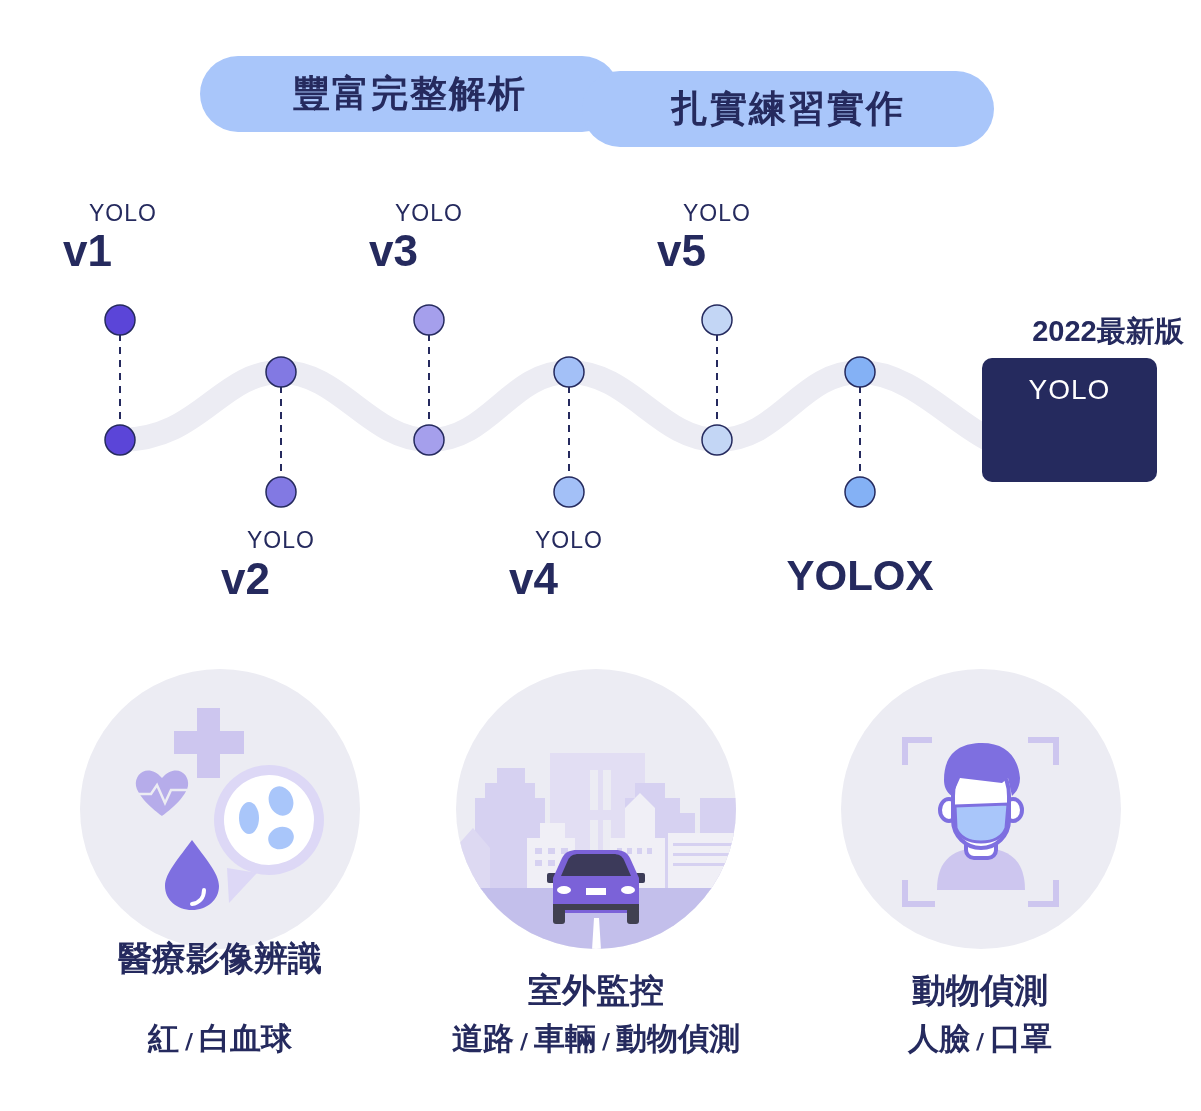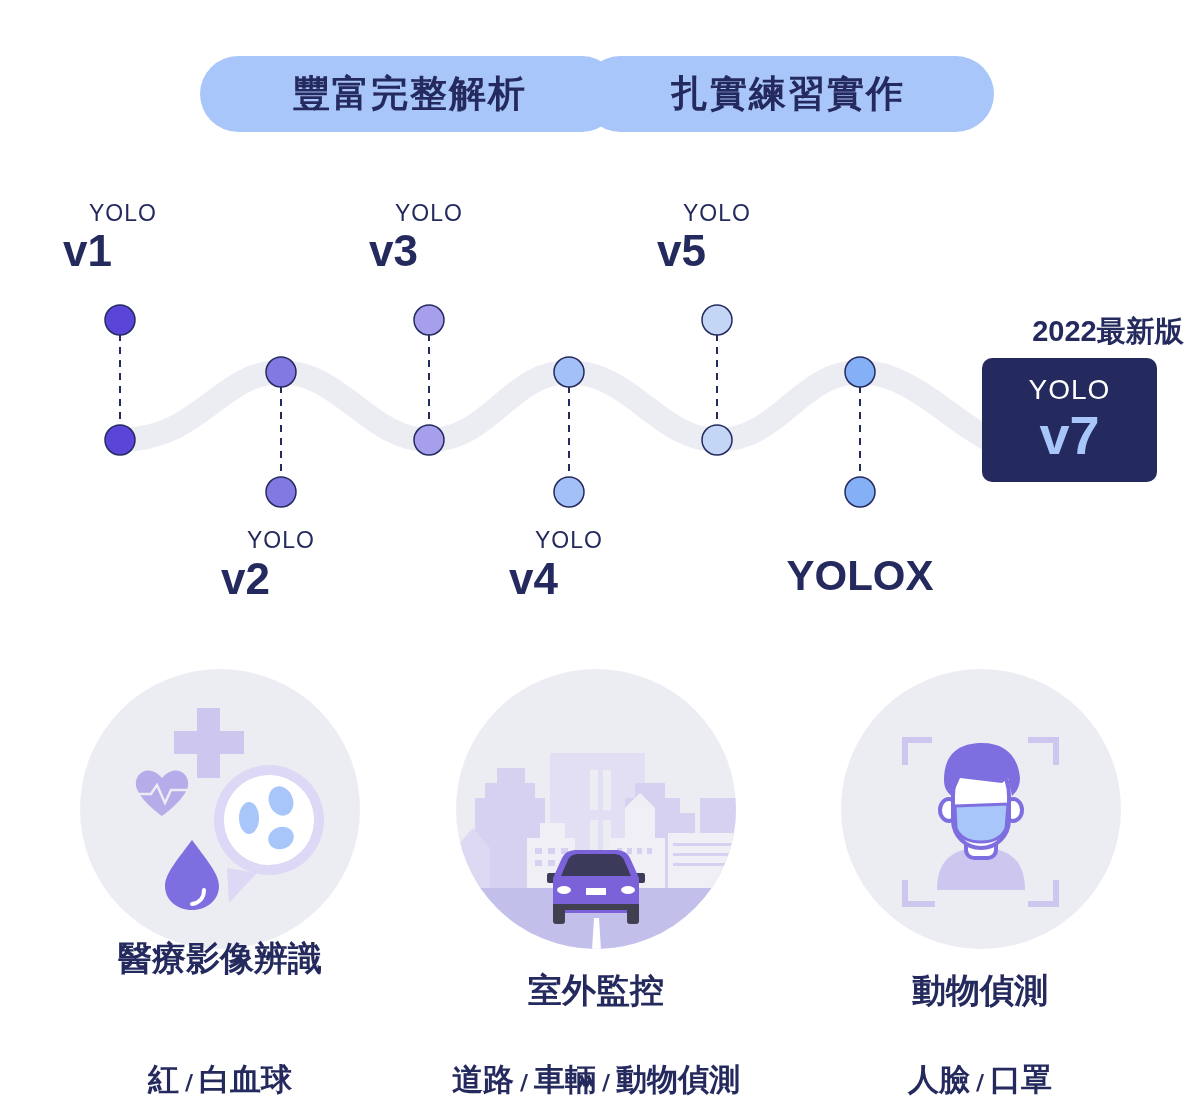--- a/index.html
+++ b/index.html
@@ -15,32 +15,32 @@
            font-family: "Liberation Sans", sans-serif; color: #252a5e; }
     .v7box { position: absolute; left: 982px; top: 358px; width: 175px; height: 124px;
              background: #252a5e; border-radius: 10px; }
     .v7box .y { position: absolute; left: 0; top: 16px; width: 100%; text-align: center;
                 font-family: "Liberation Sans", sans-serif; font-size: 28px; color: #ffffff; letter-spacing: 1px; }
     .v7box .v { position: absolute; left: 0; top: 46px; width: 100%; text-align: center;
                 font-family: "Liberation Sans", sans-serif; font-size: 54px; font-weight: bold; color: #a9c6fa; }
     .latest { position: absolute; left: 1008px; top: 312px; width: 200px; text-align: center;
               font-size: 29px; font-weight: bold; color: #252a5e; font-family: "Liberation Sans", sans-serif; }
     .uc-title { position: absolute; width: 360px; text-align: center; font-size: 34px; font-weight: bold; color: #252a5e; }
-    .uc-sub { position: absolute; width: 400px; text-align: center; font-size: 31px; font-weight: bold; color: #252a5e; margin-top: 41px; }
+    .uc-sub { position: absolute; width: 400px; text-align: center; font-size: 31px; font-weight: bold; color: #252a5e; }
     .uc-sub .sep { font-size: 22px; margin: 0 6px; }
     .yolox { position: absolute; left: 780px; top: 512px; width: 160px; text-align: center;
              font-size: 42px; font-weight: bold; font-family: "Liberation Sans", sans-serif; color: #252a5e; margin-top: 40px; }
   </style>
 </head>
 <body>
 
 <div class="pill" style="left:200px; width:420px;">
   <span>豐富完整解析</span>
 </div>
-<div class="pill" style="left:582px; width:412px;">
+<div class="pill" style="left:582px; width:412px;margin-top:15px;">
   <span>扎實練習實作</span>
 </div>
 
 <svg class="abs" style="left:0;top:0" width="1201" height="640">
   <path d="M120 440 C 200 440, 220 372, 281 372 C 340 372, 370 440, 429 440 C 490 440, 510 372, 569 372 C 630 372, 660 440, 717 440 C 780 440, 800 372, 860 372 C 910 372, 950 420, 990 440" fill="none" stroke="#ececf3" stroke-width="24" stroke-linecap="round"></path>
 
   <g stroke="#252a5e" stroke-width="2" stroke-dasharray="7,6">
     <line x1="120" y1="334" x2="120" y2="426"></line>
     <line x1="281" y1="386" x2="281" y2="478"></line>
     <line x1="429" y1="334" x2="429" y2="426"></line>
@@ -77,21 +77,20 @@
 <div class="ver" style="left:509px; top:554px;">v4</div>
 
 <div class="yolo-small" style="left:657px; top:200px;">YOLO</div>
 <div class="ver" style="left:657px; top:226px;">v5</div>
 
 <div class="yolox">YOLOX</div>
 
 <div class="latest">2022最新版</div>
 <div class="v7box">
   <div class="y">YOLO</div>
-  <div class="v">v7</div>
 </div>
 
 <svg class="abs" style="left:79px; top:668px;" width="282" height="282" viewBox="0 0 282 282">
   <circle cx="141" cy="141" r="140" fill="#ececf3"></circle>
   <rect x="118" y="40" width="23" height="70" fill="#cdc6ef"></rect>
   <rect x="95" y="63" width="70" height="23" fill="#cdc6ef"></rect>
   <path d="M83 110 C 70 95, 55 105, 57 118 C 60 132, 83 148, 83 148 C 83 148, 106 132, 109 118 C 111 105, 96 95, 83 110 Z" fill="#b6acea"></path>
   <polyline points="58,126 72,126 78,117 86,135 92,122 108,122" fill="none" stroke="#ececf3" stroke-width="2.5"></polyline>
   <path d="M148 200 L 150 235 L 178 205 Z" fill="#ddd8f6"></path>
   <circle cx="190" cy="152" r="55" fill="#ddd8f6"></circle>

